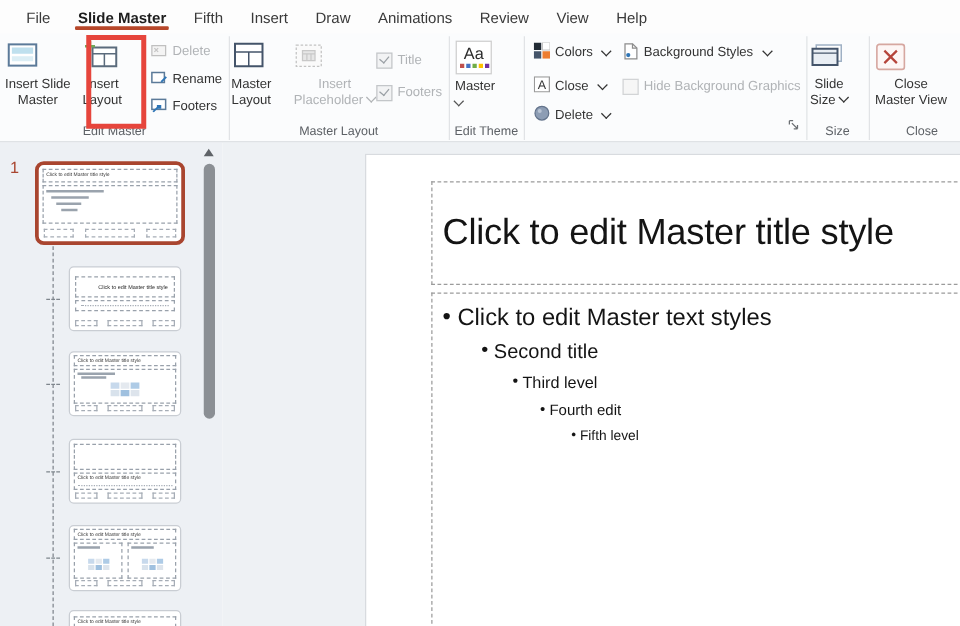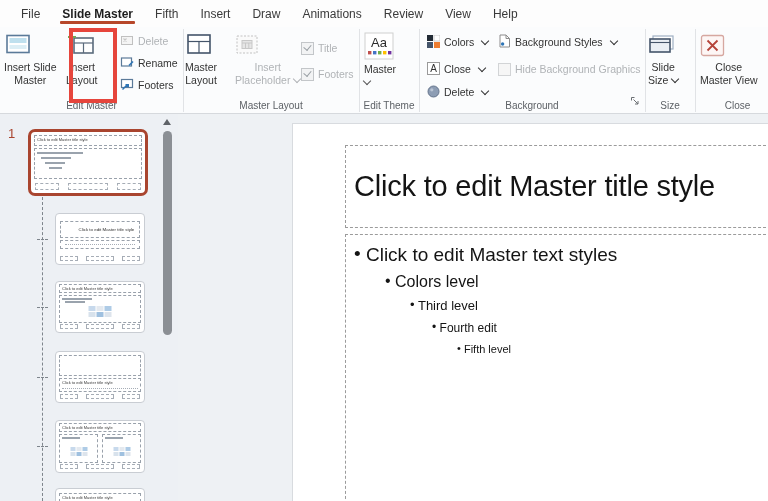--- a/index.html
+++ b/index.html
@@ -254,21 +254,20 @@
       <div class="irow disabled" style="left:79px;top:32px;">
         <span class="cb" style="background:#f6f6f6;border-color:#d2d4d6;"></span>
         <span>Hide Background Graphics</span>
       </div>
       <div style="position:absolute;right:5px;bottom:2px;">
         <svg width="10" height="10" viewBox="0 0 10 10">
             <path d="M1.5 1.5 h3 M1.5 1.5 v3" stroke="#6a6e72" fill="none"></path>
             <path d="M3.5 3.5 L8 8 M8 8 v-3 M8 8 h-3" stroke="#6a6e72" fill="none"></path>
           </svg>
       </div>
-      <div class="glabel">Background</div>
     </div>
 
     <div class="rgroup" style="left:645px;width:50px;">
       <div class="bigbtn" style="left:3px;width:44px;">
         <div class="bicon">
           <svg width="27" height="22" viewBox="0 0 27 22">
               <rect x="5" y="2" width="20" height="13" fill="#fff" stroke="#9fb0c4" stroke-width="1.2"></rect>
               <rect x="2" y="5" width="20" height="13" fill="#e9eef4" stroke="#44546a" stroke-width="1.6"></rect>
               <line x1="2" y1="8.5" x2="22" y2="8.5" stroke="#44546a" stroke-width="1.1"></line>
             </svg>
@@ -415,21 +414,21 @@
       <div class="vscroll"></div>
     </div>
 
     <div class="editor">
       <div class="slide">
         <div class="ph title">
           <div class="titletext">Click to edit Master title style</div>
         </div>
         <div class="ph body">
           <div class="lvl lvl1"><span class="blt">•</span> <span>Click to edit Master text styles</span></div>
-          <div class="lvl lvl2"><span class="blt">•</span> <span>Colors level</span></div>
+          <div class="lvl lvl2"><span class="blt">•</span> <span>Second title</span></div>
           <div class="lvl lvl3"><span class="blt">•</span> <span>Third level</span></div>
           <div class="lvl lvl4"><span class="blt">•</span> <span>Fourth edit</span></div>
           <div class="lvl lvl5"><span class="blt">•</span> <span>Fifth level</span></div>
         </div>
       </div>
     </div>
   </div>
 
 </div>
 

